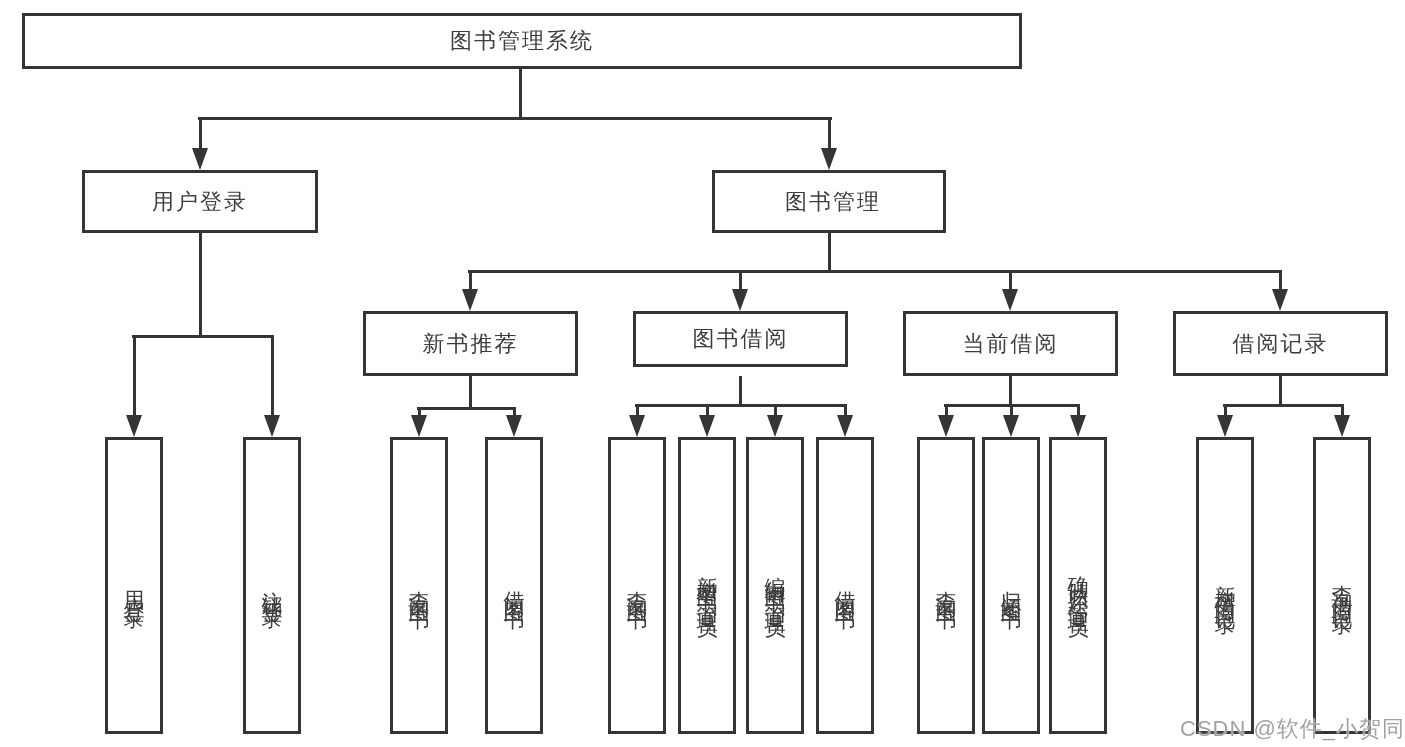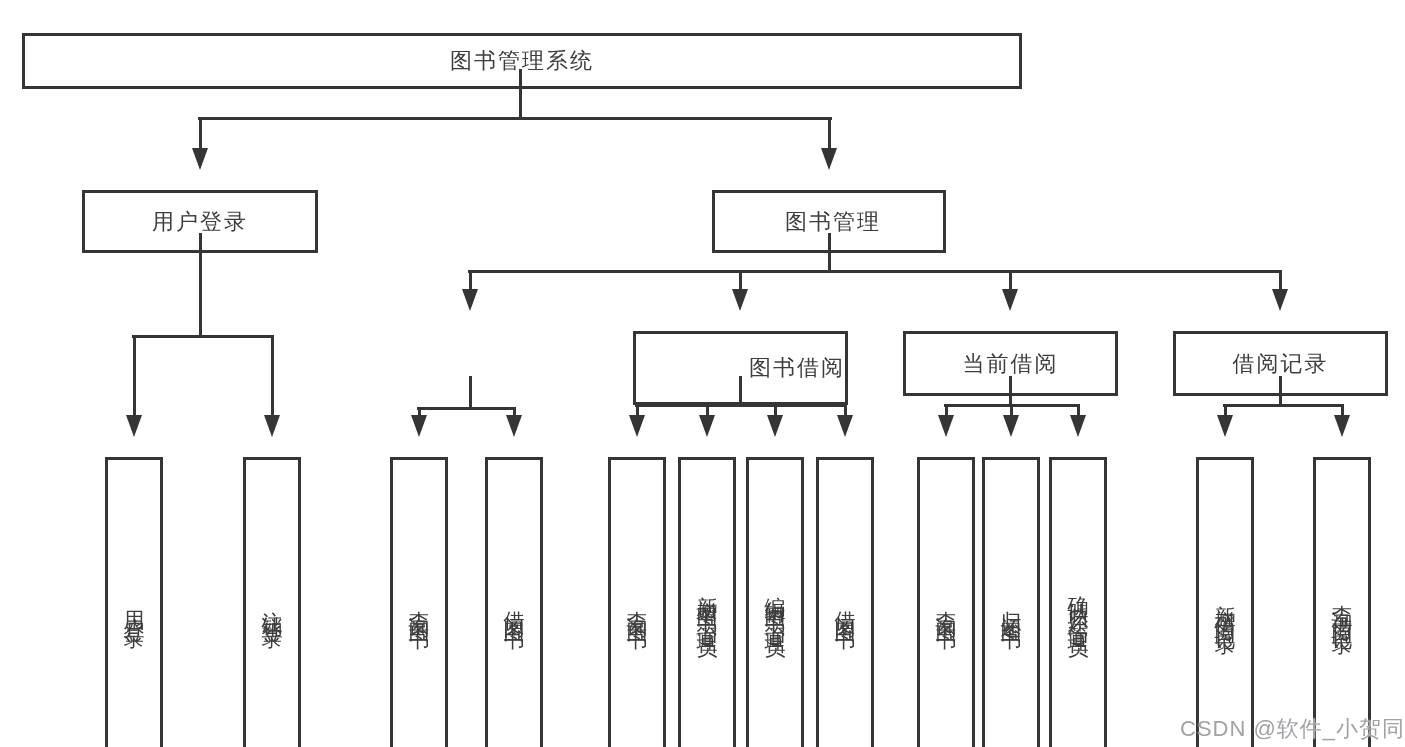--- a/index.html
+++ b/index.html
@@ -4,21 +4,21 @@
 <style>
   html,body { margin:0; padding:0; background:#ffffff; }
   #canvas {
     position:relative; width:1405px; height:747px;
     background:#ffffff; overflow:hidden;
     font-family:"Liberation Sans", sans-serif;
   }
   .box {
     position:absolute; box-sizing:border-box;
     border:3px solid #353535; background:#ffffff;
-    display:flex; align-items:center; justify-content:center;margin-top:20px;
+    display:flex; align-items:center; justify-content:center;
   }
   .box .lbl {
     color:#3d3d3d; font-size:22px; letter-spacing:2px; white-space:nowrap;
   }
   .vbox .lbl {
     writing-mode:vertical-rl; text-orientation:mixed;
     font-size:21px; letter-spacing:6px; white-space:normal;
   }
   .vl { position:absolute; width:3px;  background:#353535; }
   .hl { position:absolute; height:3px; background:#353535; }
@@ -66,21 +66,24 @@
   <div class="hl" style="left:468px; top:270px; width:814px;"></div>
   <div class="vl" style="left:469px; top:270px; height:21px;"></div>
   <div class="ar" style="left:462px; top:289px;"></div>
   <div class="vl" style="left:739px; top:270px; height:21px;"></div>
   <div class="ar" style="left:732px; top:289px;"></div>
   <div class="vl" style="left:1009px; top:270px; height:21px;"></div>
   <div class="ar" style="left:1002px; top:289px;"></div>
   <div class="vl" style="left:1279px; top:270px; height:21px;"></div>
   <div class="ar" style="left:1272px; top:289px;"></div>
 
-  <div class="box" style="left:633px; top:311px; width:215px; height:74px;justify-content:flex-end;">
+  <div class="box" style="left:363px; top:311px; width:215px; height:65px;">
+    <span class="lbl">新书推荐</span>
+  </div>
+  <div class="box" style="left:633px; top:311px; width:215px; height:56px;">
     <span class="lbl">图书借阅</span>
   </div>
   <div class="box" style="left:1173px; top:311px; width:215px; height:65px;">
     <span class="lbl">借阅记录</span>
   </div>
   <div class="box" style="left:903px; top:311px; width:215px; height:65px;">
     <span class="lbl">当前借阅</span>
   </div>
 
   <div class="vl" style="left:469px; top:376px; height:31px;"></div>

